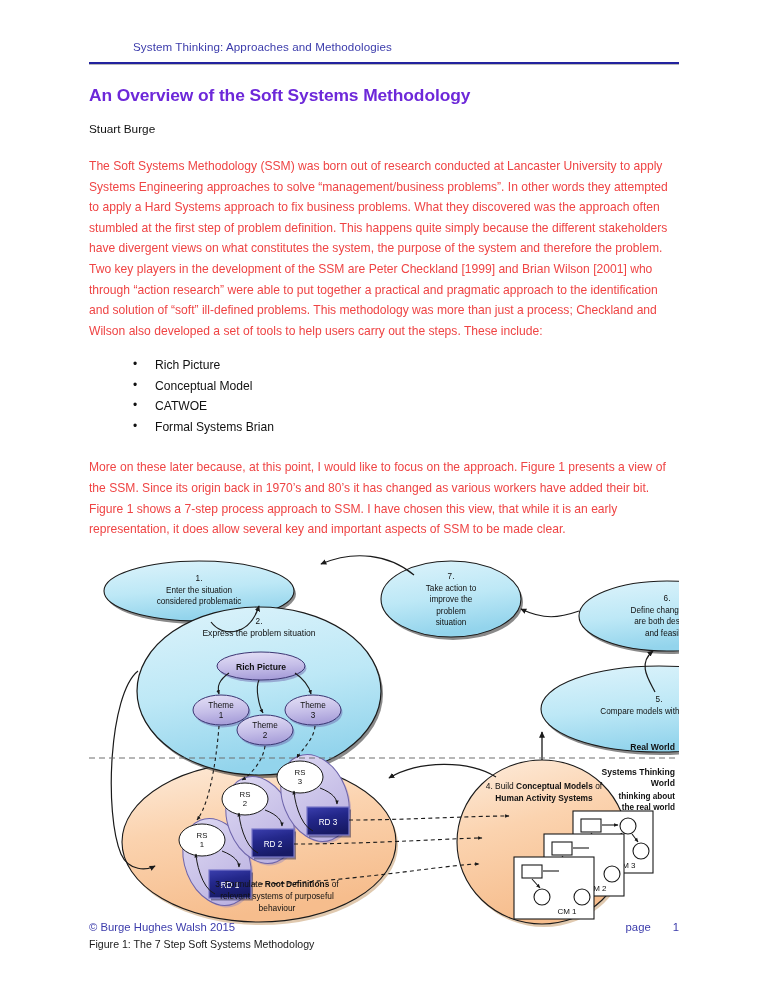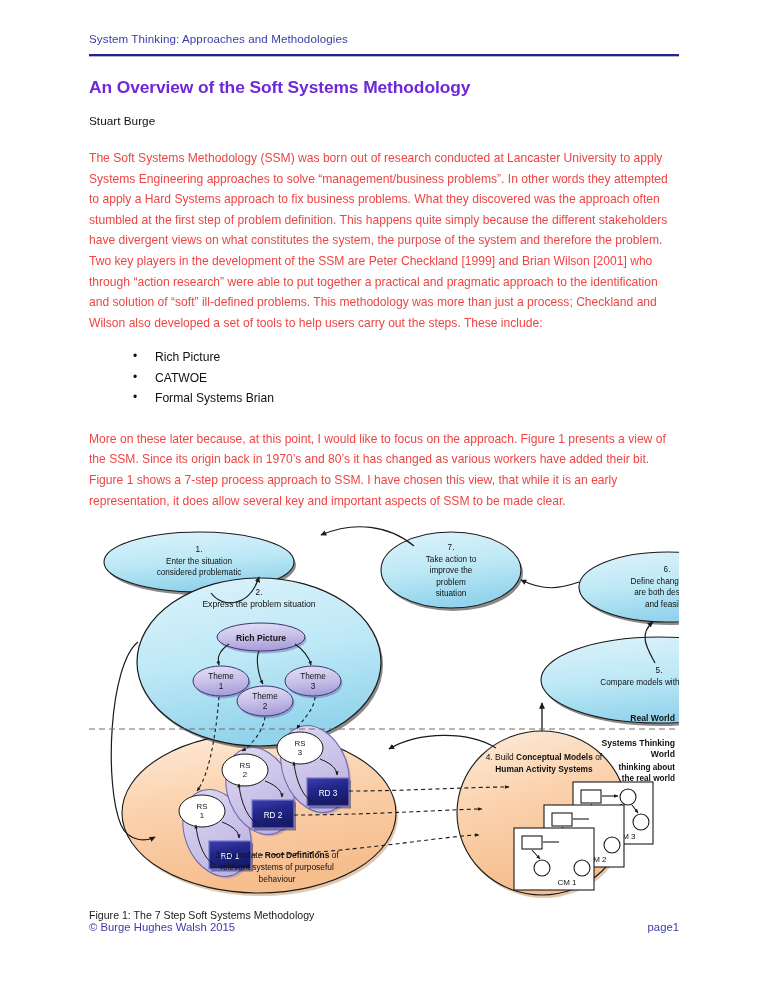--- a/index.html
+++ b/index.html
@@ -22,22 +22,23 @@
     position: absolute;
     left: 89px;
     top: 0;
     width: 590px;
   }
 
   
   .header-link {
     font-size: 11.6px;
     color: #3b3bab;
-    padding-top: 32px;
+    padding-top: 40px;
     letter-spacing: .1px;
+    margin-left: 44px;
   }
   .header-rule {
     margin-top: 9px;
     height: 0;
     border-top: 2.6px solid #22229e;
     border-bottom: 1.2px solid #b9b9b9;
   }
 
   
   h1.doc-title {
@@ -99,20 +100,21 @@
     left: 89px;
     top: 921px;
     width: 590px;
     font-size: 11.3px;
     color: #3b3bab;
     display: flex;
     justify-content: space-between;
   }
   .footer .pg {
     display: flex;
+    gap: 22px;
   }
 
   svg text { font-family: "Liberation Sans", sans-serif; }
 </style>
 </head>
 <body>
 
 <div id="page">
 
   <div class="doc-inner">
@@ -120,20 +122,21 @@
     <div class="header-link">System Thinking: Approaches and Methodologies</div>
     <div class="header-rule"></div>
 
     <h1 class="doc-title">An Overview of the Soft Systems Methodology</h1>
     <div class="byline">Stuart Burge</div>
 
     <p class="body">The Soft Systems Methodology (SSM) was born out of research conducted at Lancaster University to apply Systems Engineering approaches to solve “management/business problems”. In other words they attempted to apply a Hard Systems approach to fix business problems. What they discovered was the approach often stumbled at the first step of problem definition. This happens quite simply because the different stakeholders have divergent views on what constitutes the system, the purpose of the system and therefore the problem. Two key players in the development of the SSM are Peter Checkland [1999] and Brian Wilson [2001] who through “action research” were able to put together a practical and pragmatic approach to the identification and solution of “soft” ill-defined problems. This methodology was more than just a process; Checkland and Wilson also developed a set of tools to help users carry out the steps. These include:</p>
 
     <ul class="tool-list">
       <li>Rich Picture</li>
+      <li>Conceptual Model</li>
       <li>CATWOE</li>
       <li>Formal Systems Brian</li>
     </ul>
 
     <p class="body">More on these later because, at this point, I would like to focus on the approach. Figure 1 presents a view of the SSM. Since its origin back in 1970’s and 80’s it has changed as various workers have added their bit. Figure 1 shows a 7-step process approach to SSM. I have chosen this view, that while it is an early representation, it does allow several key and important aspects of SSM to be made clear.</p>
 
     <div class="figure-wrap">
       <svg width="590" height="374" viewBox="0 0 590 374">
         <defs>
           <linearGradient id="gBlue" x1="0" y1="0" x2="0.25" y2="1">

